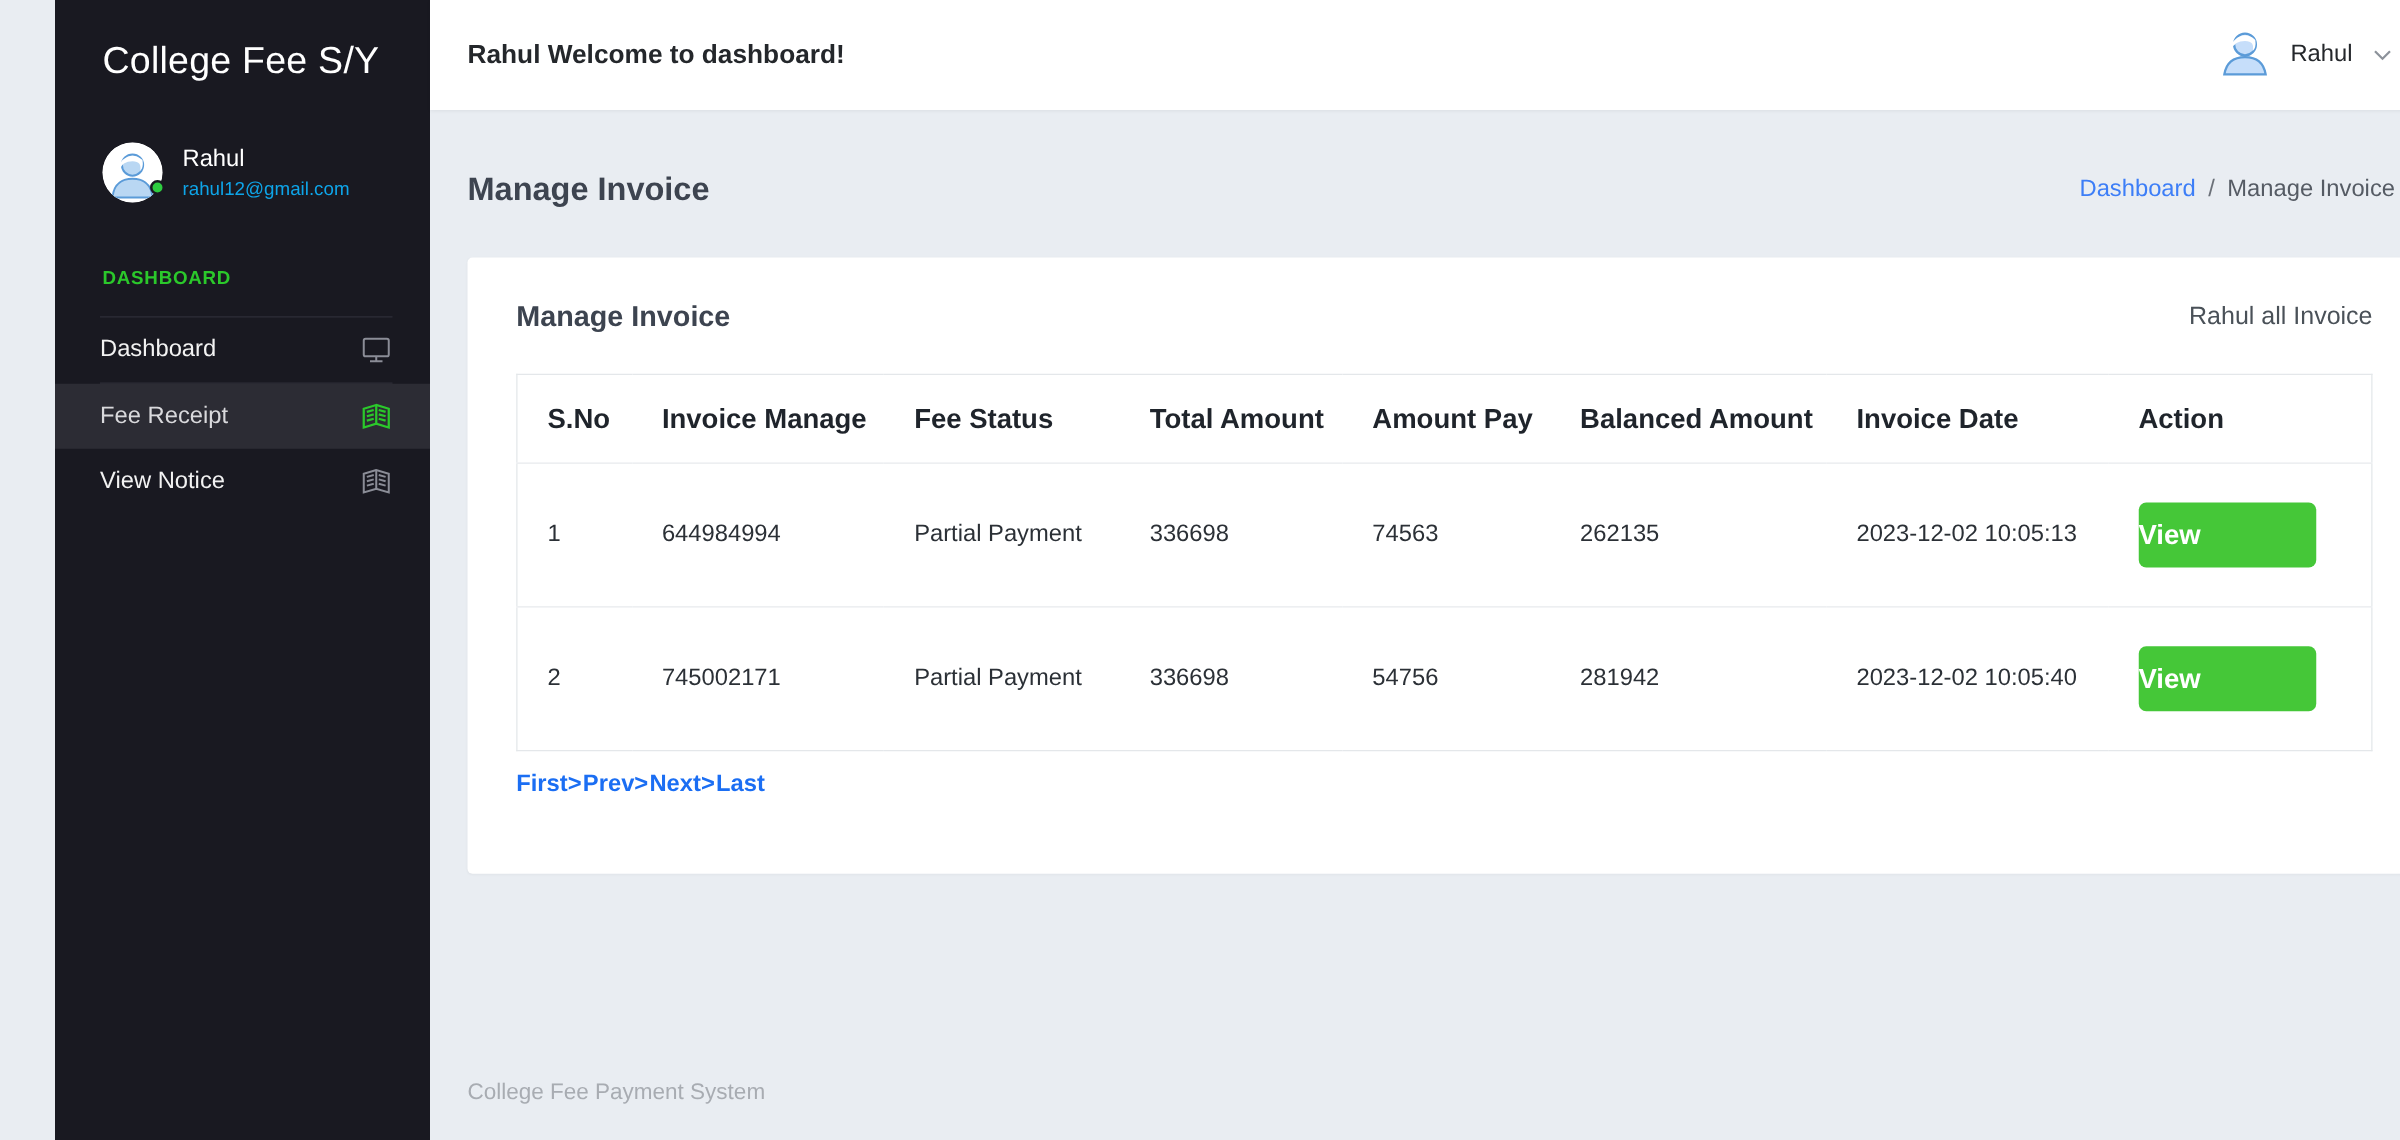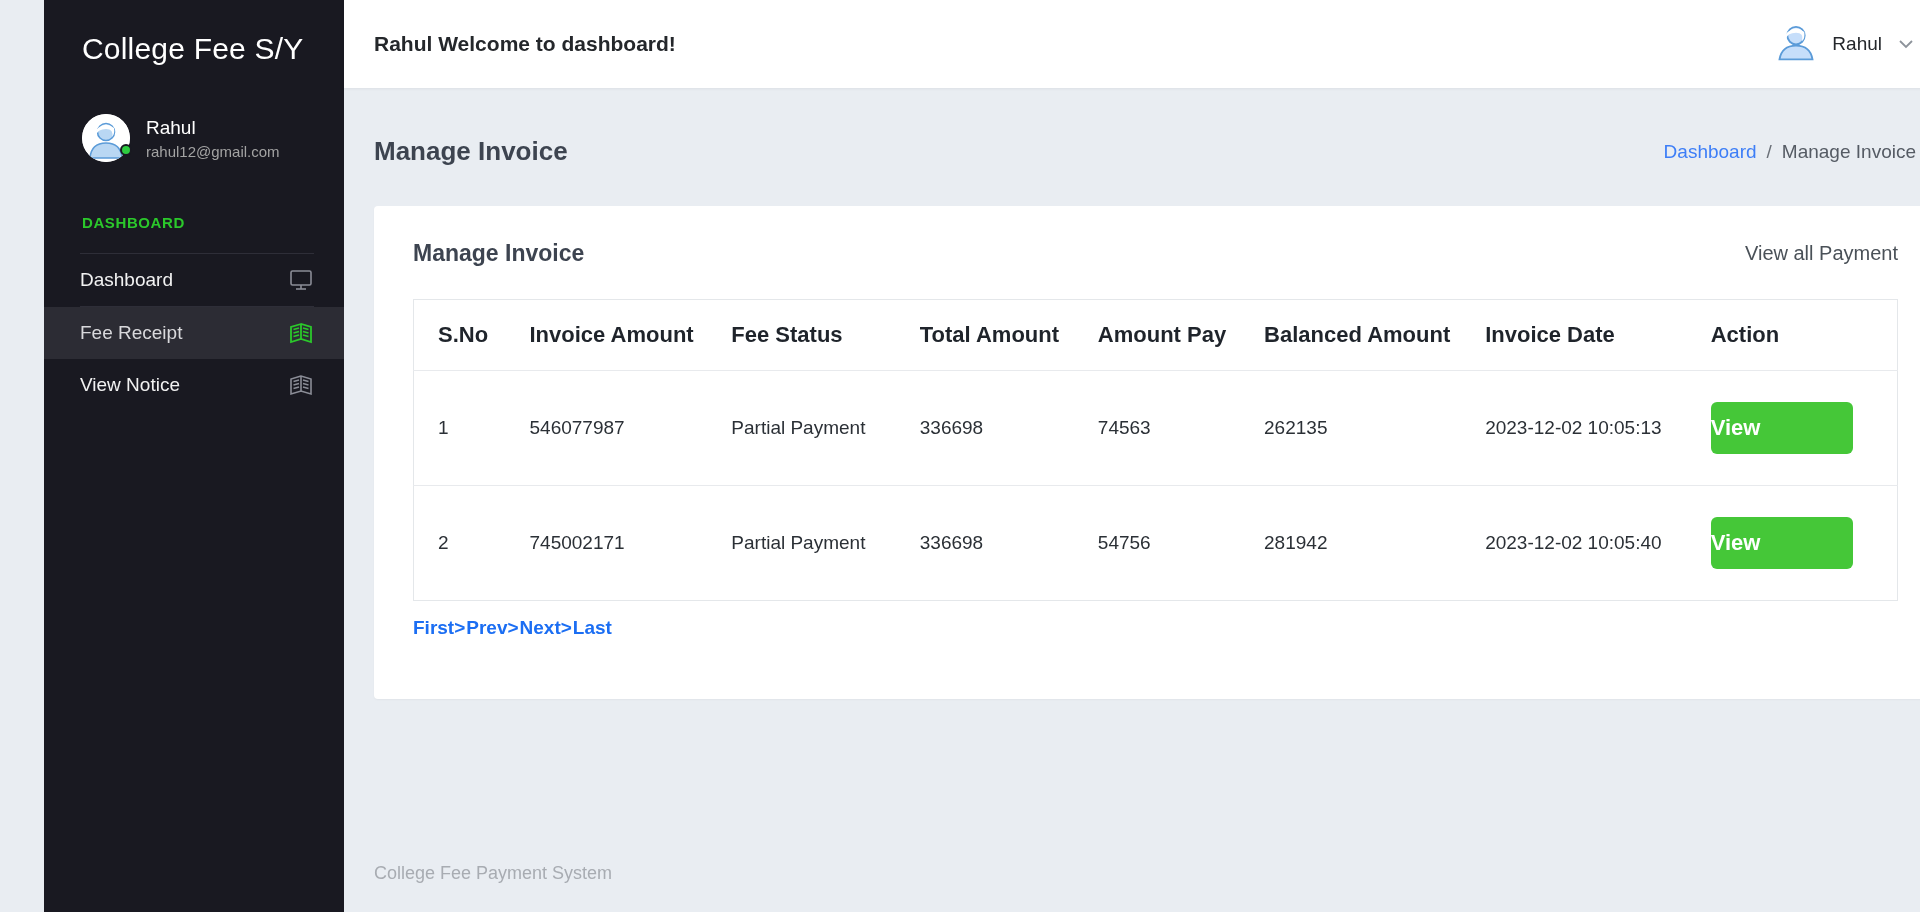--- a/index.html
+++ b/index.html
@@ -7,21 +7,21 @@
   .app { display: flex; width: 1920px; height: 912px; margin-left: 44px; }
 
   
   .sidebar { width: 300px; min-width: 300px; height: 912px; background: #191921; color: #fff; display: flex; flex-direction: column; }
   .brand { font-size: 30px; font-weight: 500; color: #ffffff; padding: 32px 0 0 38px; letter-spacing: 0.2px; }
   .user-block { display: flex; align-items: center; gap: 16px; padding: 48px 0 0 38px; }
   .avatar-wrap { position: relative; width: 48px; height: 48px; }
   .avatar-circle { width: 48px; height: 48px; border-radius: 50%; background: #ffffff; overflow: hidden; display: flex; align-items: center; justify-content: center; }
   .online-dot { position: absolute; right: -2px; bottom: 6px; width: 12px; height: 12px; border-radius: 50%; background: #2ecc40; border: 2px solid #191921; }
   .user-meta .name { font-size: 19px; color: #ffffff; margin-bottom: 4px; }
-  .user-meta .email { font-size: 15px; color: #a3a3a3; }
+  .user-meta .email { font-size: 15px; color: #0ea5e9; }
   .section-label { color: #2bc82b; font-size: 15px; font-weight: 700; letter-spacing: 0.6px; padding: 52px 0 22px 38px; }
   .side-divider { height: 1px; background: #2e2e38; margin: 0 30px 0 36px; }
   .side-item { display: flex; align-items: center; justify-content: space-between; height: 52px; padding: 0 30px 0 36px; cursor: pointer; }
   .side-item .label { font-size: 19px; color: #f2f2f2; }
   .side-item.active { background: #2c2c34; }
   .side-item.active .label { color: #d9d9dc; }
   .side-icon { width: 26px; height: 26px; display: flex; align-items: center; justify-content: center; }
 
   
   .right-col { flex: 1; display: flex; flex-direction: column; height: 912px; }
@@ -163,50 +163,50 @@
         <div class="breadcrumb">
           <a class="bc-link">Dashboard</a>
           <span class="bc-sep">/</span>
           <span class="bc-current">Manage Invoice</span>
         </div>
       </div>
 
       <section class="card">
         <div class="card-head">
           <div class="card-title">Manage Invoice</div>
-          <div class="view-all">View all Payment</div>
+          <div class="view-all">Rahul all Invoice</div>
         </div>
 
         <table class="inv">
           <colgroup>
             <col class="c-sno">
               <col class="c-inv">
               <col class="c-fee">
               <col class="c-tot">
             <col class="c-pay">
               <col class="c-bal">
               <col class="c-date">
               <col class="c-act">
           </colgroup>
           <thead>
             <tr>
               <th>S.No</th>
-              <th>Invoice Amount</th>
+              <th>Invoice Manage</th>
               <th>Fee Status</th>
               <th>Total Amount</th>
               <th>Amount Pay</th>
               <th>Balanced Amount</th>
               <th>Invoice Date</th>
               <th>Action</th>
             </tr>
           </thead>
           <tbody>
             <tr>
               <td>1</td>
-              <td>546077987</td>
+              <td>644984994</td>
               <td>Partial Payment</td>
               <td>336698</td>
               <td>74563</td>
               <td>262135</td>
               <td>2023-12-02 10:05:13</td>
               <td><button class="view-btn">View</button></td>
             </tr>
             <tr>
               <td>2</td>
               <td>745002171</td>

